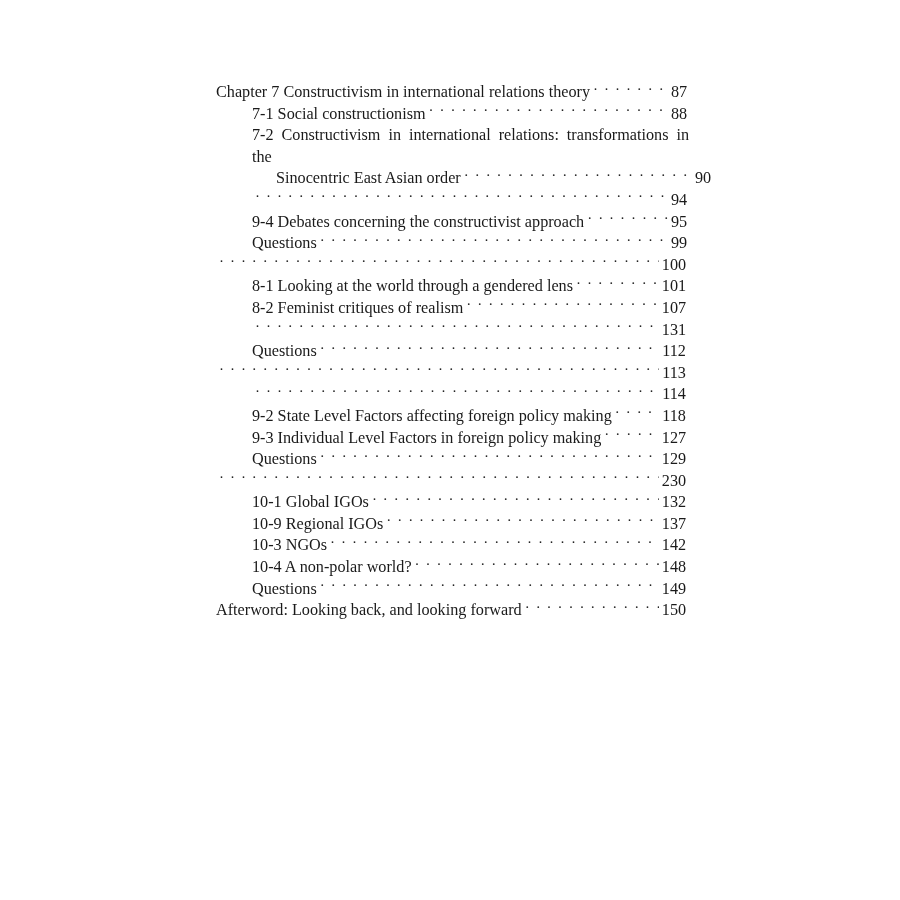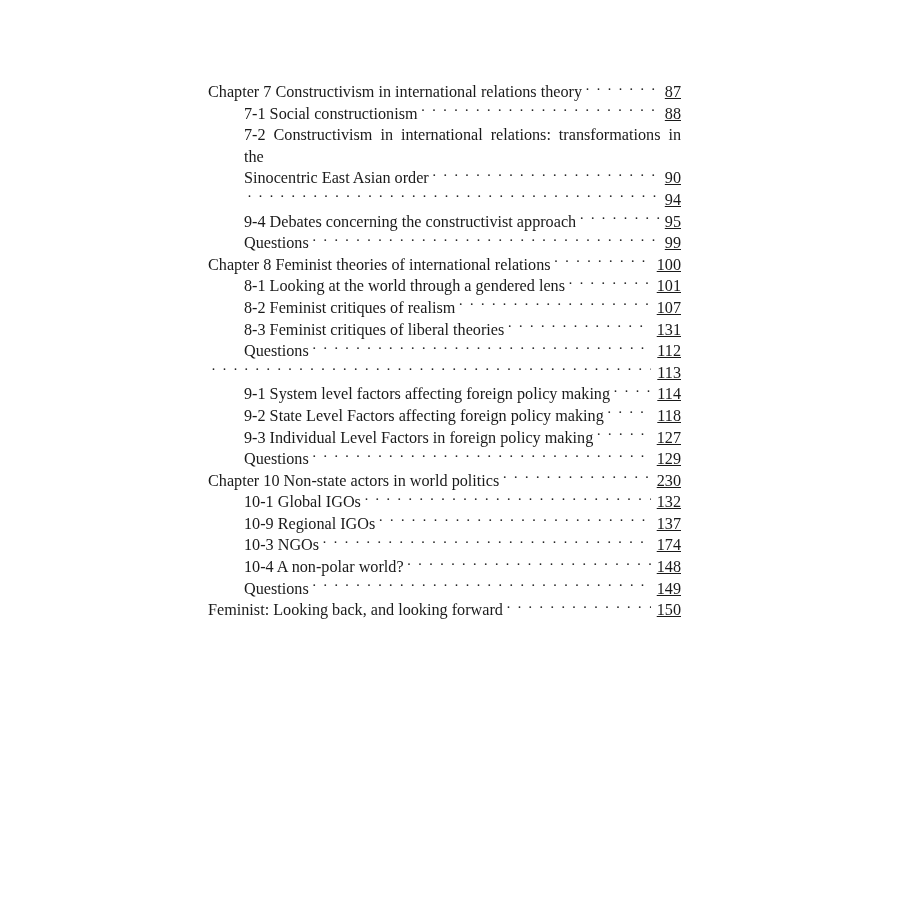--- a/index.html
+++ b/index.html
@@ -20,21 +20,21 @@
     position: relative;
     width: 900px;
     height: 900px;
     background: #ffffff;
     overflow: hidden;
   }
 
   
   #toc-list {
     position: absolute;
-    left: 208px;
+    left: 216px;
     top: 82px;
     width: 473px;
   }
 
   .toc-entry {
     position: relative;
     font-size: 16.2px;
     line-height: 21.6px;
     margin: 0;
     padding: 0;
@@ -68,44 +68,44 @@
     margin: 0 0 0 3px;
     color: #242424;
     font-size: 15px;
     letter-spacing: 1.1px;
     
     position: relative;
     top: -3.5px;
   }
   .page-num {
     flex: 0 0 auto;
-    text-align: right;
+    text-align: center;
     white-space: pre;
     font-variant-numeric: lining-nums;
-    text-decoration: underline;
   }
   
   .page-num.w3 {
     width: 30px;
   }
   .page-num.w2 {
     width: 20px;
   }
 
   
   .wrap-entry .wrap-first {
     text-align: justify;
     text-align-last: justify;
     white-space: normal;
     width: 100%;
   }
   .wrap-entry .wrap-second-row {
     display: flex;
     align-items: baseline;
     width: 100%;
+    margin-left: 24px;
   }
 </style>
 </head>
 <body style="background: rgb(255, 255, 255); color: rgb(26, 26, 26);">
 
 <div id="toc-page" style="background: rgb(255, 255, 255);">
   <div id="toc-list">
       <div class="toc-entry level-chapter">
         <div class="row">
           <span class="row-title">Chapter 7 Constructivism in international relations theory</span>
@@ -143,62 +143,59 @@
       </div>
       <div class="toc-entry level-section">
         <div class="row">
           <span class="row-title">Questions</span>
           <span class="leader">· · · · · · · · · · · · · · · · · · · · · · · · · · · · · · · · · · · · · · · · · · · · · · · · · · · · · · · · · · · · · · · · · · · · · · · · · · · · · · · </span>
           <span class="page-num w2">99</span>
         </div>
       </div>
       <div class="toc-entry level-chapter">
         <div class="row">
-          <span class="row-title">Chapter 8 Feminist theories of international relations</span>
           <span class="leader">· · · · · · · · · · · · · · · · · · · · · · · · · · · · · · · · · · · · · · · · · · · · · · · · · · · · · · · · · · · · · · · · · · · · · · · · · · · · · · · </span>
           <span class="page-num w3">100</span>
         </div>
       </div>
       <div class="toc-entry level-section">
         <div class="row">
           <span class="row-title">8-1 Looking at the world through a gendered lens</span>
           <span class="leader">· · · · · · · · · · · · · · · · · · · · · · · · · · · · · · · · · · · · · · · · · · · · · · · · · · · · · · · · · · · · · · · · · · · · · · · · · · · · · · · </span>
           <span class="page-num w3">101</span>
         </div>
       </div>
       <div class="toc-entry level-section">
         <div class="row">
           <span class="row-title">8-2 Feminist critiques of realism</span>
           <span class="leader">· · · · · · · · · · · · · · · · · · · · · · · · · · · · · · · · · · · · · · · · · · · · · · · · · · · · · · · · · · · · · · · · · · · · · · · · · · · · · · · </span>
           <span class="page-num w3">107</span>
         </div>
       </div>
       <div class="toc-entry level-section">
         <div class="row">
-          <span class="row-title">8-3 Feminist critiques of liberal theories</span>
           <span class="leader">· · · · · · · · · · · · · · · · · · · · · · · · · · · · · · · · · · · · · · · · · · · · · · · · · · · · · · · · · · · · · · · · · · · · · · · · · · · · · · · </span>
           <span class="page-num w3">131</span>
         </div>
       </div>
       <div class="toc-entry level-section">
         <div class="row">
           <span class="row-title">Questions</span>
           <span class="leader">· · · · · · · · · · · · · · · · · · · · · · · · · · · · · · · · · · · · · · · · · · · · · · · · · · · · · · · · · · · · · · · · · · · · · · · · · · · · · · · </span>
           <span class="page-num w3">112</span>
         </div>
       </div>
       <div class="toc-entry level-chapter">
         <div class="row">
           <span class="leader">· · · · · · · · · · · · · · · · · · · · · · · · · · · · · · · · · · · · · · · · · · · · · · · · · · · · · · · · · · · · · · · · · · · · · · · · · · · · · · · </span>
           <span class="page-num w3">113</span>
         </div>
       </div>
       <div class="toc-entry level-section">
         <div class="row">
-          <span class="row-title">9-1 System level factors affecting foreign policy making</span>
           <span class="leader">· · · · · · · · · · · · · · · · · · · · · · · · · · · · · · · · · · · · · · · · · · · · · · · · · · · · · · · · · · · · · · · · · · · · · · · · · · · · · · · </span>
           <span class="page-num w3">114</span>
         </div>
       </div>
       <div class="toc-entry level-section">
         <div class="row">
           <span class="row-title">9-2 State Level Factors affecting foreign policy making</span>
           <span class="leader">· · · · · · · · · · · · · · · · · · · · · · · · · · · · · · · · · · · · · · · · · · · · · · · · · · · · · · · · · · · · · · · · · · · · · · · · · · · · · · · </span>
           <span class="page-num w3">118</span>
         </div>
@@ -212,21 +209,20 @@
       </div>
       <div class="toc-entry level-section">
         <div class="row">
           <span class="row-title">Questions</span>
           <span class="leader">· · · · · · · · · · · · · · · · · · · · · · · · · · · · · · · · · · · · · · · · · · · · · · · · · · · · · · · · · · · · · · · · · · · · · · · · · · · · · · · </span>
           <span class="page-num w3">129</span>
         </div>
       </div>
       <div class="toc-entry level-chapter">
         <div class="row">
-          <span class="row-title">Chapter 10 Non-state actors in world politics</span>
           <span class="leader">· · · · · · · · · · · · · · · · · · · · · · · · · · · · · · · · · · · · · · · · · · · · · · · · · · · · · · · · · · · · · · · · · · · · · · · · · · · · · · · </span>
           <span class="page-num w3">230</span>
         </div>
       </div>
       <div class="toc-entry level-section">
         <div class="row">
           <span class="row-title">10-1 Global IGOs</span>
           <span class="leader">· · · · · · · · · · · · · · · · · · · · · · · · · · · · · · · · · · · · · · · · · · · · · · · · · · · · · · · · · · · · · · · · · · · · · · · · · · · · · · · </span>
           <span class="page-num w3">132</span>
         </div>
@@ -235,38 +231,38 @@
         <div class="row">
           <span class="row-title">10-9 Regional IGOs</span>
           <span class="leader">· · · · · · · · · · · · · · · · · · · · · · · · · · · · · · · · · · · · · · · · · · · · · · · · · · · · · · · · · · · · · · · · · · · · · · · · · · · · · · · </span>
           <span class="page-num w3">137</span>
         </div>
       </div>
       <div class="toc-entry level-section">
         <div class="row">
           <span class="row-title">10-3 NGOs</span>
           <span class="leader">· · · · · · · · · · · · · · · · · · · · · · · · · · · · · · · · · · · · · · · · · · · · · · · · · · · · · · · · · · · · · · · · · · · · · · · · · · · · · · · </span>
-          <span class="page-num w3">174</span>
+          <span class="page-num w3">142</span>
         </div>
       </div>
       <div class="toc-entry level-section">
         <div class="row">
           <span class="row-title">10-4 A non-polar world?</span>
           <span class="leader">· · · · · · · · · · · · · · · · · · · · · · · · · · · · · · · · · · · · · · · · · · · · · · · · · · · · · · · · · · · · · · · · · · · · · · · · · · · · · · · </span>
           <span class="page-num w3">148</span>
         </div>
       </div>
       <div class="toc-entry level-section">
         <div class="row">
           <span class="row-title">Questions</span>
           <span class="leader">· · · · · · · · · · · · · · · · · · · · · · · · · · · · · · · · · · · · · · · · · · · · · · · · · · · · · · · · · · · · · · · · · · · · · · · · · · · · · · · </span>
           <span class="page-num w3">149</span>
         </div>
       </div>
       <div class="toc-entry level-chapter">
         <div class="row">
-          <span class="row-title">Feminist: Looking back, and looking forward</span>
+          <span class="row-title">Afterword: Looking back, and looking forward</span>
           <span class="leader">· · · · · · · · · · · · · · · · · · · · · · · · · · · · · · · · · · · · · · · · · · · · · · · · · · · · · · · · · · · · · · · · · · · · · · · · · · · · · · · </span>
           <span class="page-num w3">150</span>
         </div>
       </div>
     </div>
 </div>
 
 </body></html>

